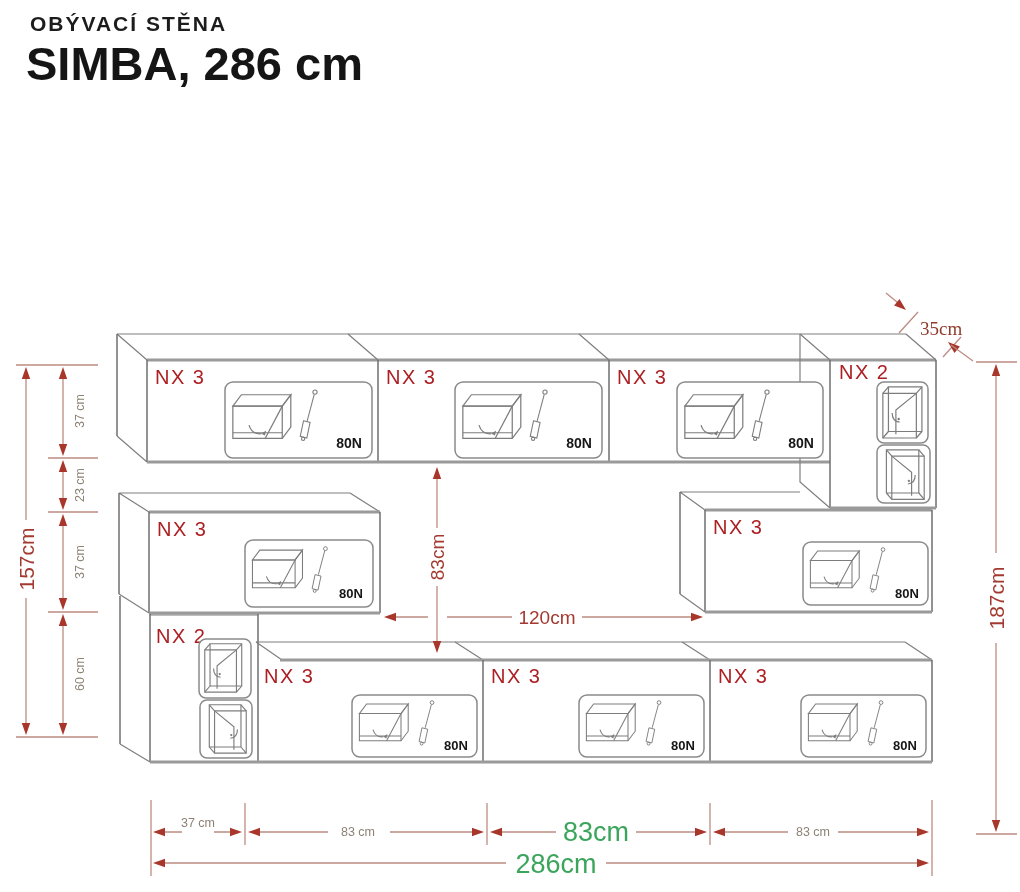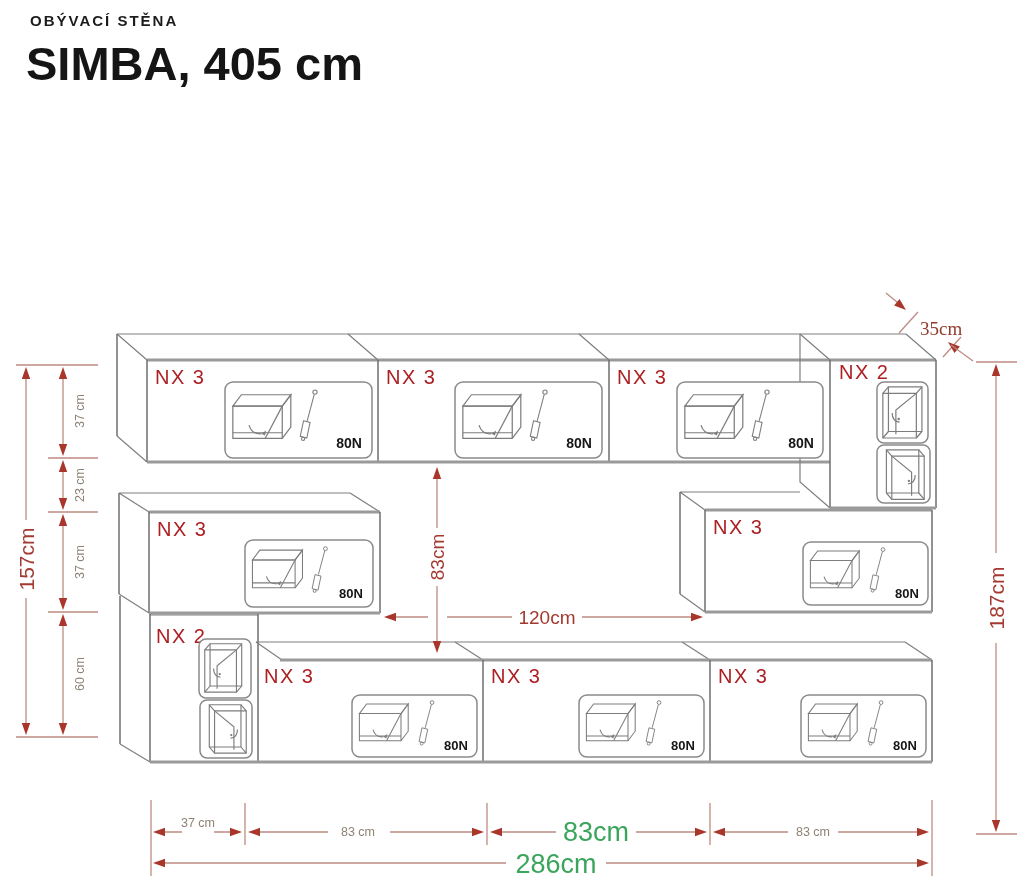--- a/index.html
+++ b/index.html
@@ -1,17 +1,17 @@
 <!DOCTYPE html>
 <html><head>
 <meta charset="utf-8">
 <style>
   html,body{margin:0;padding:0;background:#ffffff;}
   body{width:1020px;height:892px;position:relative;font-family:"Liberation Sans",sans-serif;overflow:hidden;}
-  .hdr-sub{position:absolute;left:30px;top:12px;font-size:15px;font-weight:700;letter-spacing:2px;color:#1c1c1c;}
+  .hdr-sub{position:absolute;left:30px;top:12px;font-size:21px;font-weight:700;letter-spacing:2px;color:#1c1c1c;}
   .hdr-title{position:absolute;left:26px;top:36px;font-size:47px;font-weight:800;letter-spacing:0px;color:#151515;}
   svg{position:absolute;left:0;top:0;}
   .cab{stroke:#6f6f6f;stroke-width:1.5;fill:none;}
   .cabthick{stroke:#9a9a9a;stroke-width:3;fill:none;}
   .cabthin{stroke:#7f7f7f;stroke-width:1.2;fill:none;}
   .icobox{stroke:#8a8a8a;stroke-width:1.5;fill:#ffffff;}
   .ico{stroke:#7d7d7d;stroke-width:1.3;fill:none;}
   .icofill{fill:#7d7d7d;stroke:none;}
   .dimline{stroke:#bd8c82;stroke-width:1.3;fill:none;}
   .ah{fill:#a8362b;stroke:none;}
@@ -20,21 +20,21 @@
   .dimsmall{fill:#8d8274;font-size:12.5px;}
   .dimgreen{fill:#3ba55c;font-size:27px;}
   .nx{fill:#ac2024;font-size:20px;letter-spacing:1.5px;}
   .strutN{fill:#161616;font-weight:bold;}
   .serifdim{fill:#8f3c2e;font-size:19px;font-family:"Liberation Serif",serif;}
 </style>
 </head>
 <body>
 
 <div class="hdr-sub">OBÝVACÍ STĚNA</div>
-<div class="hdr-title">SIMBA, 405 cm</div>
+<div class="hdr-title">SIMBA, 286 cm</div>
 
 <svg width="1020" height="892" viewBox="0 0 1020 892">
   <defs>
     <path id="ah" d="M0,0 L-12,-4.2 L-12,4.2 Z"></path>
     <g id="flap">
       <path class="ico" d="M3,17 L12,5 L64,5 L55,17 Z"></path>
       <path class="ico" d="M55,17 L64,5 L64,39 L55,51"></path>
       <path class="ico" d="M3,17 L55,17 L55,51 L3,51 Z"></path>
       <path class="ico" d="M3,45 L55,45"></path>
       <path class="ico" d="M55,17 L37,51"></path>

